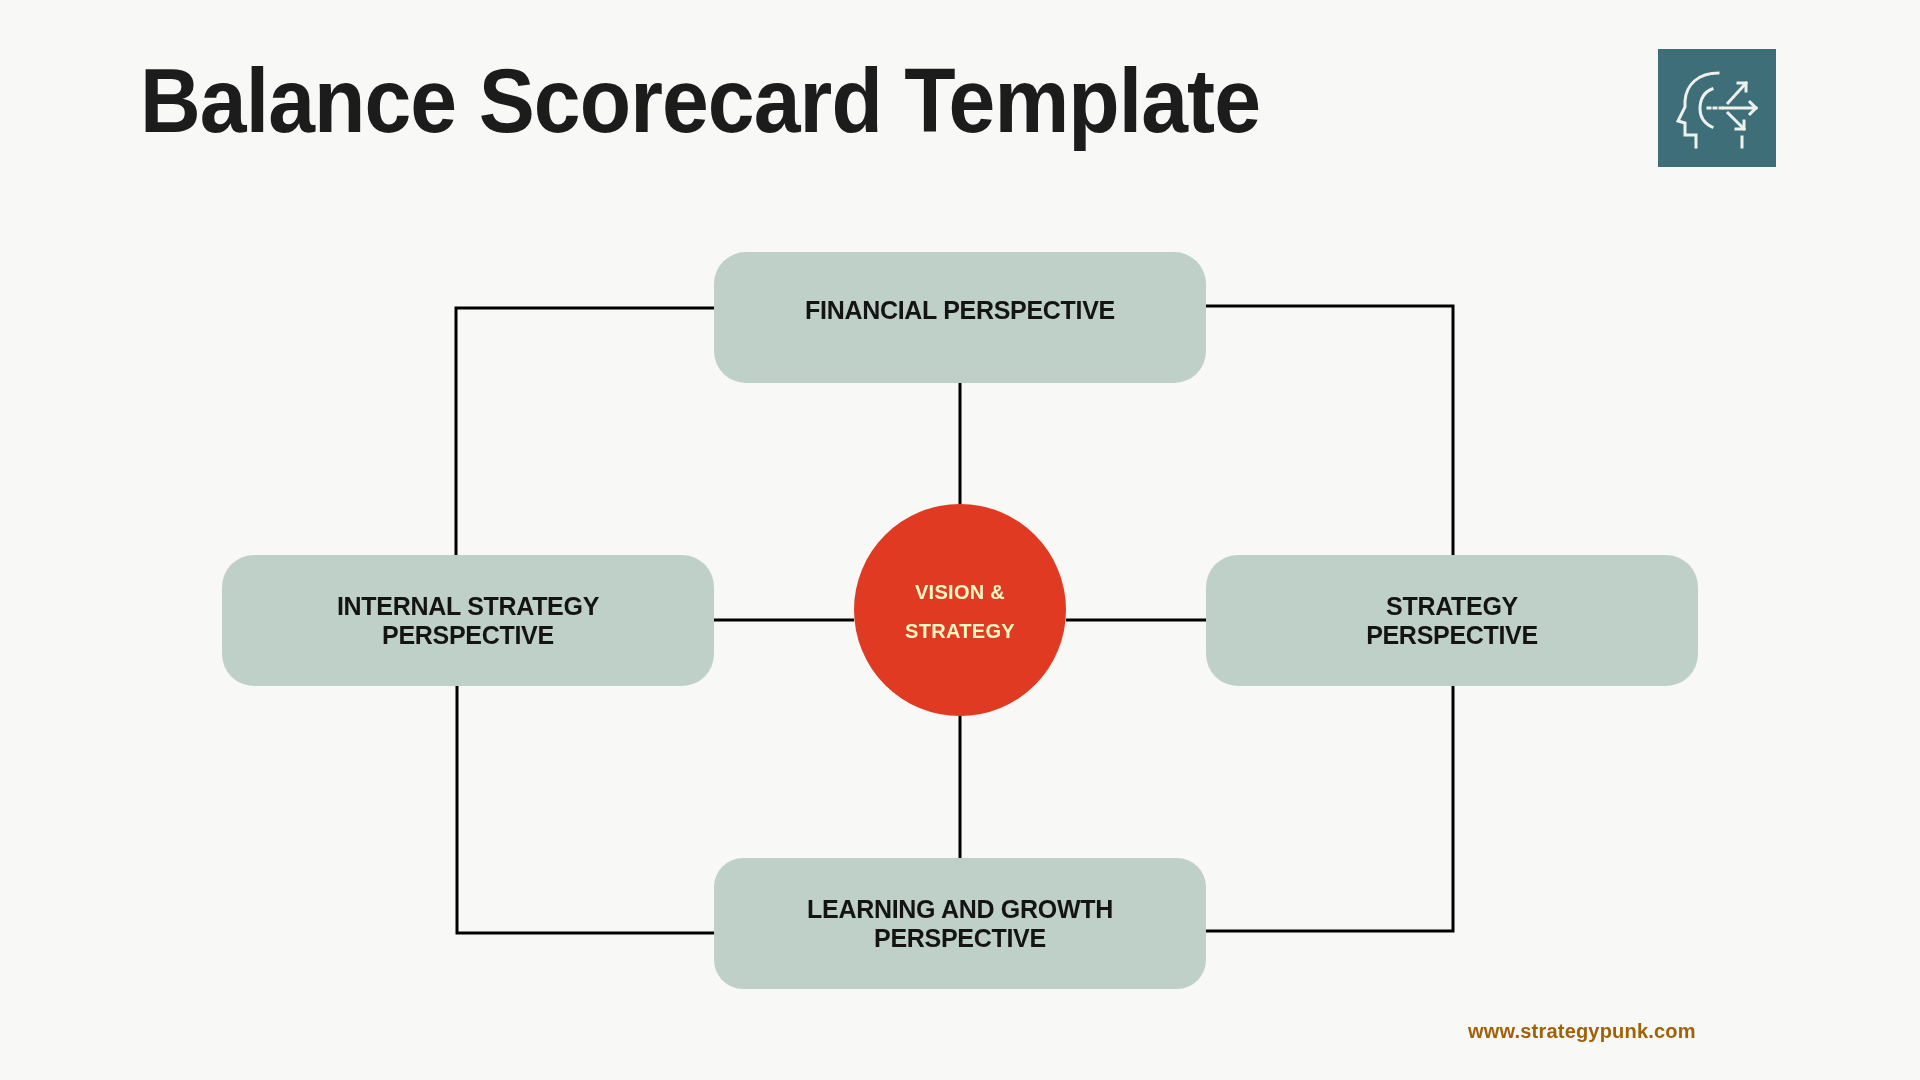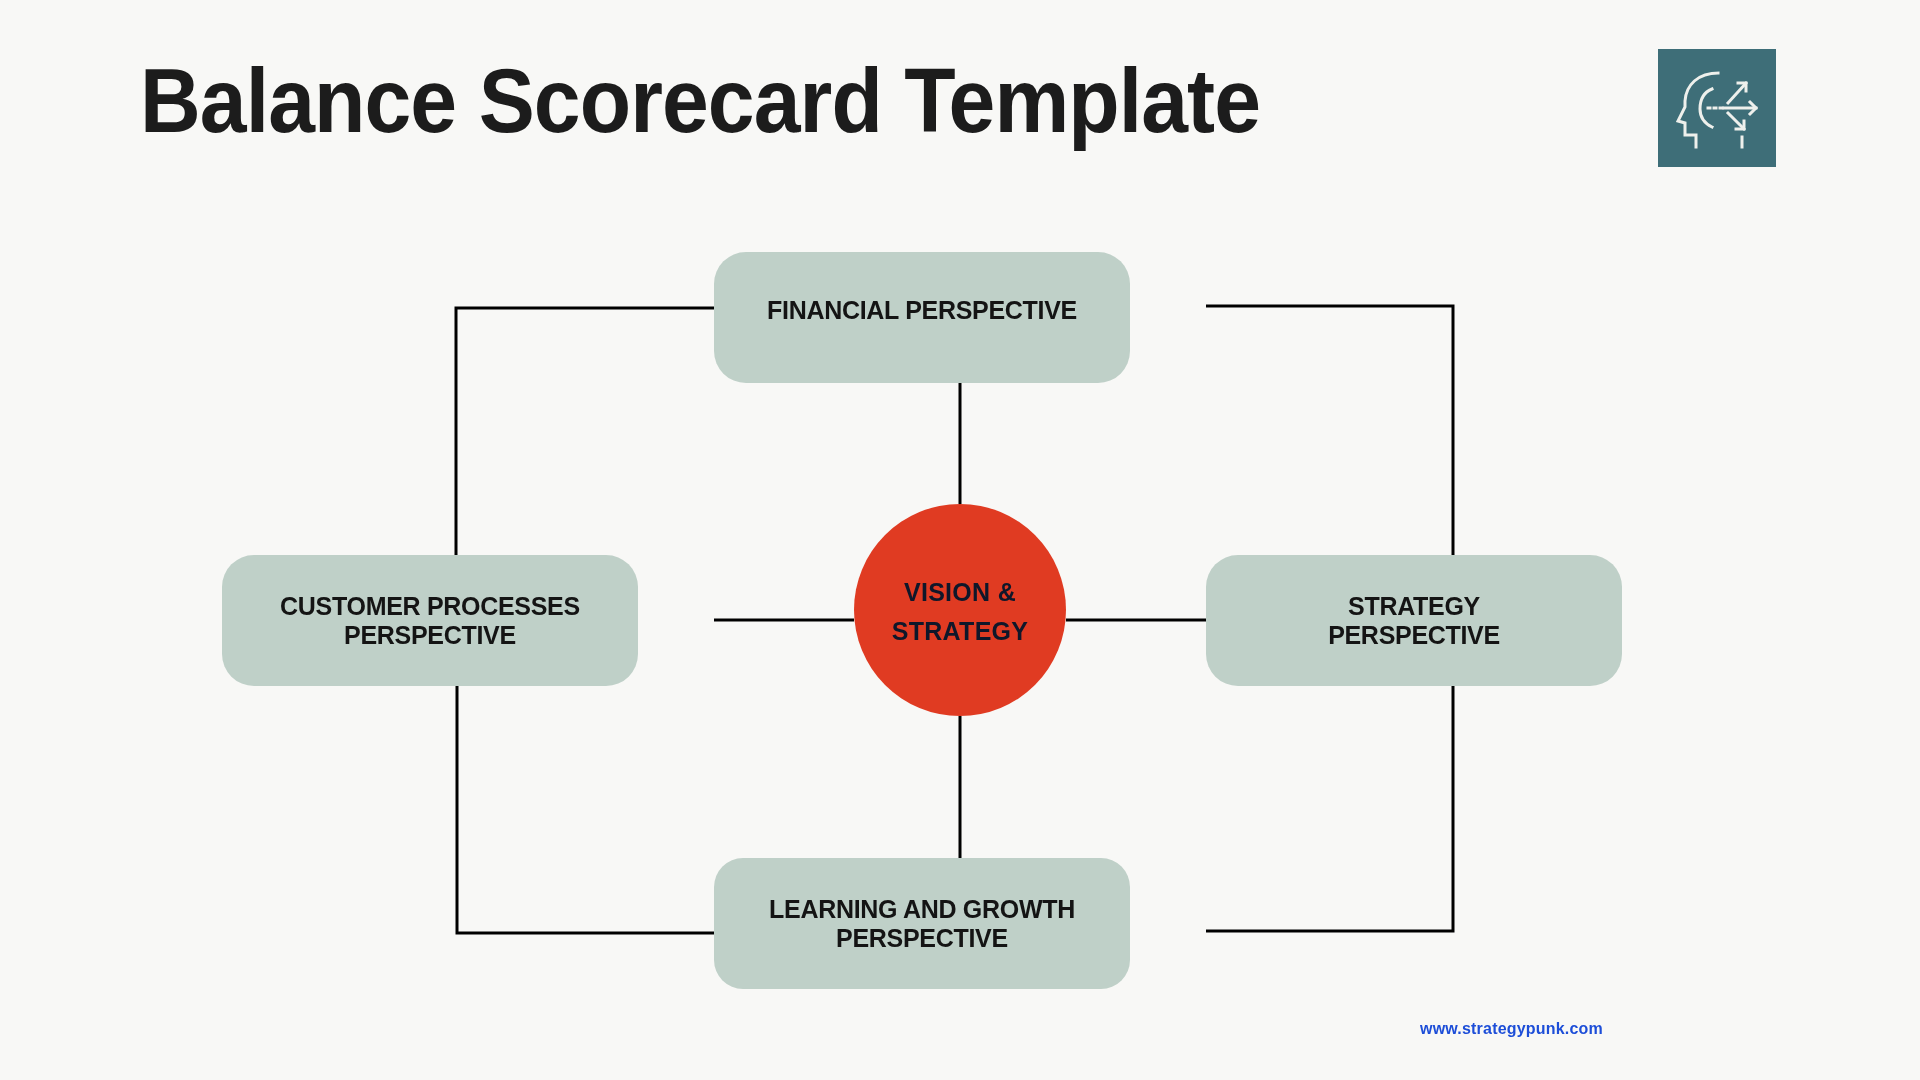--- a/index.html
+++ b/index.html
@@ -42,21 +42,21 @@
     }
     .connectors {
       position: absolute;
       left: 0;
       top: 0;
       width: 1920px;
       height: 1080px;
     }
     .box {
       position: absolute;
-      width: 416px;
+      width: 492px;
       height: 131px;
       background: #bfd0c8;
       border-radius: 32px;
       display: flex;
       align-items: center;
       justify-content: center;
       text-align: center;
     }
     .box-label {
       font-size: 25px;
@@ -78,35 +78,35 @@
       width: 212px;
       height: 212px;
       border-radius: 50%;
       background: #e03b22;
       display: flex;
       align-items: center;
       justify-content: center;
       text-align: center;
     }
     .center-label {
-      color: #0f172a;
-      font-size: 25px;
+      color: #fef9c3;
+      font-size: 20px;
       font-weight: bold;
       line-height: 39px;
       white-space: pre-line;
       letter-spacing: 0.3px;
       margin-top: 4px;
     }
     .footer-url {
       position: absolute;
-      left: 1420px;
+      left: 1468px;
       top: 1020px;
-      font-size: 16px;
+      font-size: 20px;
       font-weight: bold;
-      color: #1d4ed8;
+      color: #a16207;
       letter-spacing: 0.2px;
     }
   </style>
 </head>
 <body>
 
 <div class="title">Balance Scorecard Template</div>
 
 <div class="logo-box">
   <svg viewBox="0 0 118 118" fill="none" stroke="#eef0ec" stroke-width="3" stroke-linecap="square" stroke-linejoin="miter">
@@ -146,21 +146,21 @@
     <line x1="714" y1="620" x2="854" y2="620"></line>
     <line x1="1066" y1="620" x2="1206" y2="620"></line>
   </g>
 </svg>
 
 <div id="box-financial" class="box">
   <span class="box-label">FINANCIAL PERSPECTIVE</span>
 </div>
 
 <div id="box-internal" class="box">
-  <span class="box-label">CUSTOMER PROCESSES
+  <span class="box-label">INTERNAL STRATEGY
 PERSPECTIVE</span>
 </div>
 
 <div id="box-customer" class="box">
   <span class="box-label">STRATEGY
 PERSPECTIVE</span>
 </div>
 
 <div id="box-learning" class="box">
   <span class="box-label">LEARNING AND GROWTH

